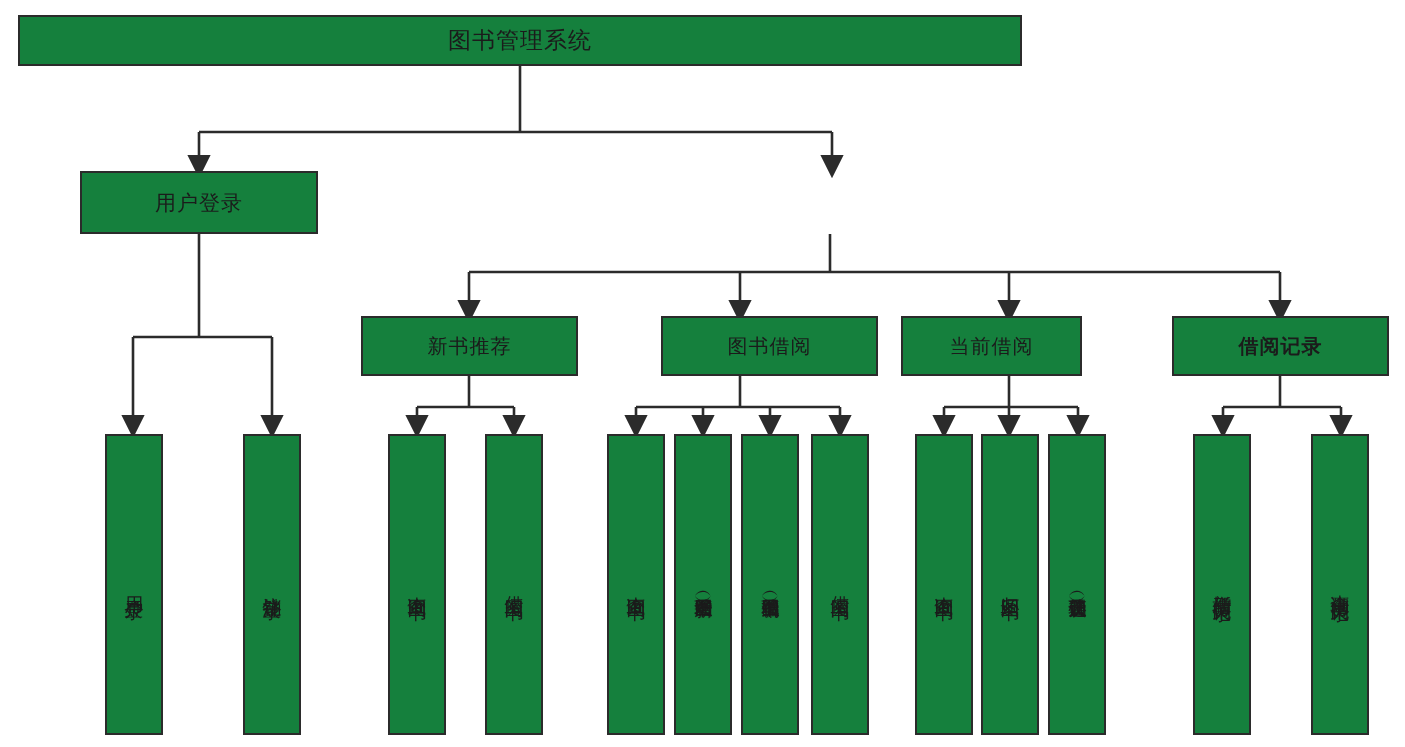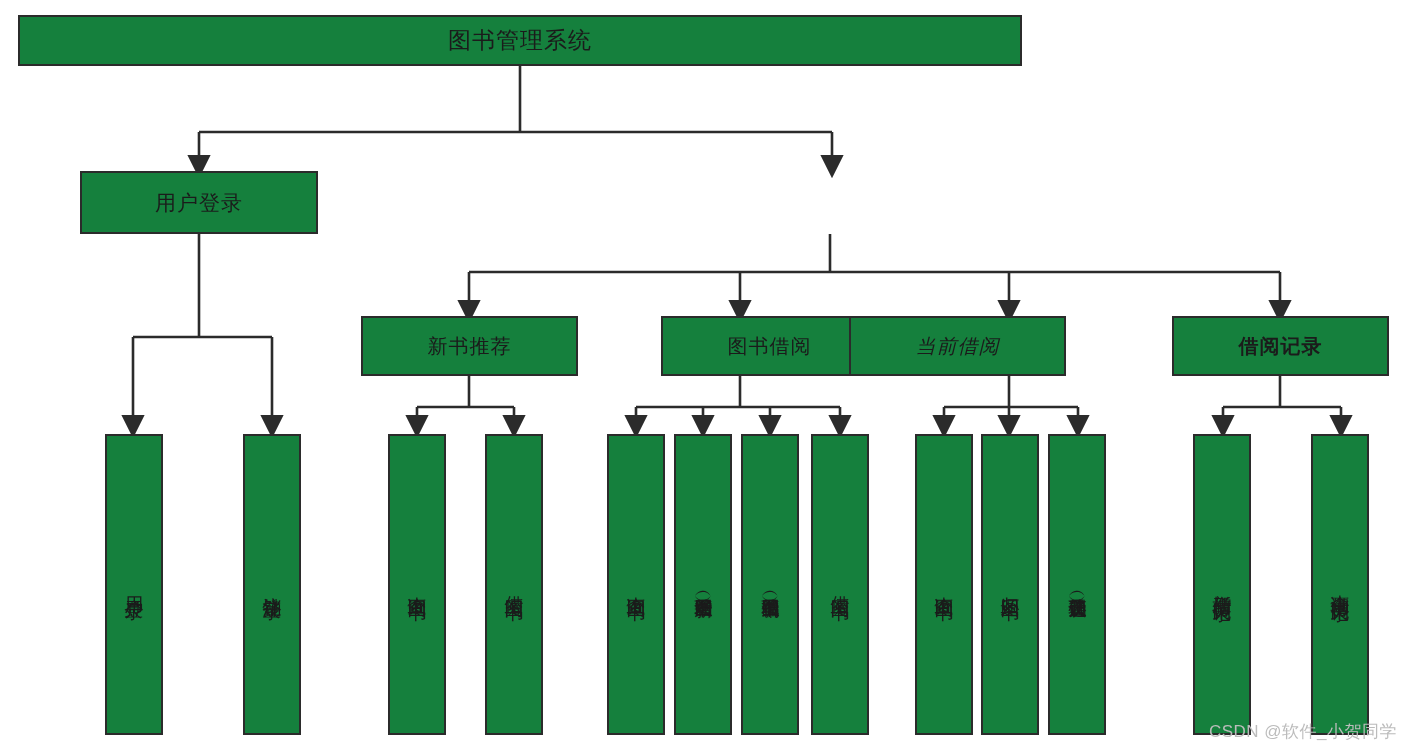--- a/index.html
+++ b/index.html
@@ -147,21 +147,21 @@
 
 
   <div class="node level2" style="left:361px; top:316px; width:217px; height:60px;">
     <span class="htext">新书推荐</span>
   </div>
 
   <div class="node level2" style="left:632px; top:316px; width:217px; height:60px;margin-left:29px;">
     <span class="htext">图书借阅</span>
   </div>
 
-  <div class="node level2" style="left:849px; top:316px; width:217px; height:60px;font-style:italic;">
+  <div class="node level2" style="left:901px; top:316px; width:181px; height:60px;">
     <span class="htext">当前借阅</span>
   </div>
 
   <div class="node level2" style="left:1172px; top:316px; width:217px; height:60px;font-weight:bold;">
     <span class="htext">借阅记录</span>
   </div>
 
   <div class="node leaf" style="left:105px; top:434px; width:58px; height:301px;">
     <span class="vtext">用户登录</span>
   </div>
@@ -207,15 +207,14 @@
   </div>
 
   <div class="node leaf" style="left:1193px; top:434px; width:58px; height:301px;">
     <span class="vtext">新增借阅记录</span>
   </div>
 
   <div class="node leaf" style="left:1311px; top:434px; width:58px; height:301px;">
     <span class="vtext">查询借阅记录</span>
   </div>
 
-  <div class="watermark">CSDN @软件_小贺同学</div>
 
 </div>
 
 </body></html>

